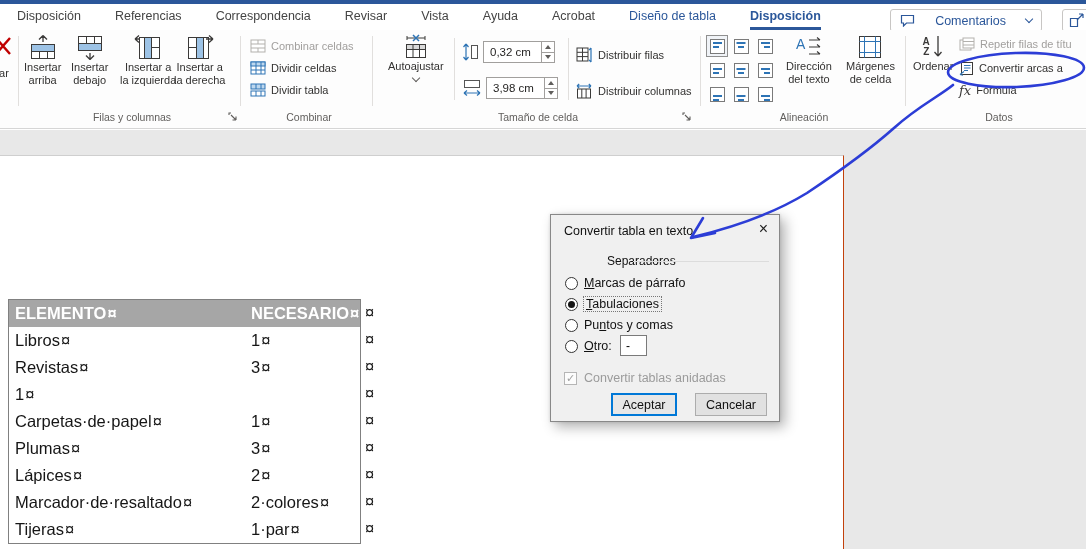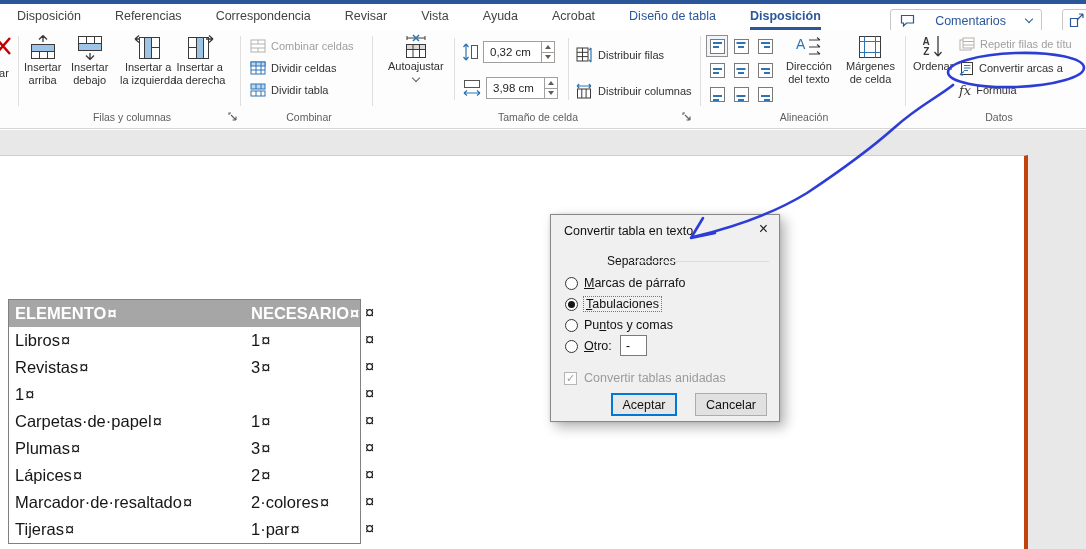--- a/index.html
+++ b/index.html
@@ -51,21 +51,21 @@
   .v-m .b1{top:4px;} .v-m .b2{top:8px;}
   .v-b .b1{top:7px;} .v-b .b2{top:11px;}
   .h-l i{left:2px;} .h-c i{left:50%;transform:translateX(-50%);} .h-r i{right:2px;}
 
   .ord-ico { display:flex; gap:2px; align-items:center; }
   .ord-ico .az { font-size:10px; line-height:10px; color:#3b3a39; font-weight:bold; text-align:center; }
   .fx { font-family:"DejaVu Serif",serif; font-style:italic; font-size:13px; color:#3b3a39; }
 
   
   .canvas { position:absolute; left:0; top:130px; width:100%; height:419px; background:#e8e8e8; }
-  .page { position:absolute; left:0; top:25px; width:1028px; height:394px; background:#fff; border-top:1px solid #cfcfcf; border-right:4px solid #c2410c; }
+  .page { position:absolute; left:0; top:25px; width:844px; height:394px; background:#fff; border-top:1px solid #cfcfcf; border-right:1px solid #c2410c; }
   .word-table { position:absolute; left:8px; top:143px; width:353px; border:1px solid #808080; }
   .trow { display:flex; height:27px; align-items:center; font-size:16.5px; color:#161616; }
   .trow .tc { padding-left:6px; white-space:nowrap; overflow:hidden; }
   .trow .c1 { width:236px; }
   .trow .c2 { flex:1; }
   .thead { background:#a6a6a6; color:#fff; font-weight:bold; }
   .cellmark { margin-left:1px; }
   .rowmarks { position:absolute; left:365px; top:143px; font-size:16.5px; color:#161616; }
   .rowmarks div { height:27px; line-height:27px; }
 

